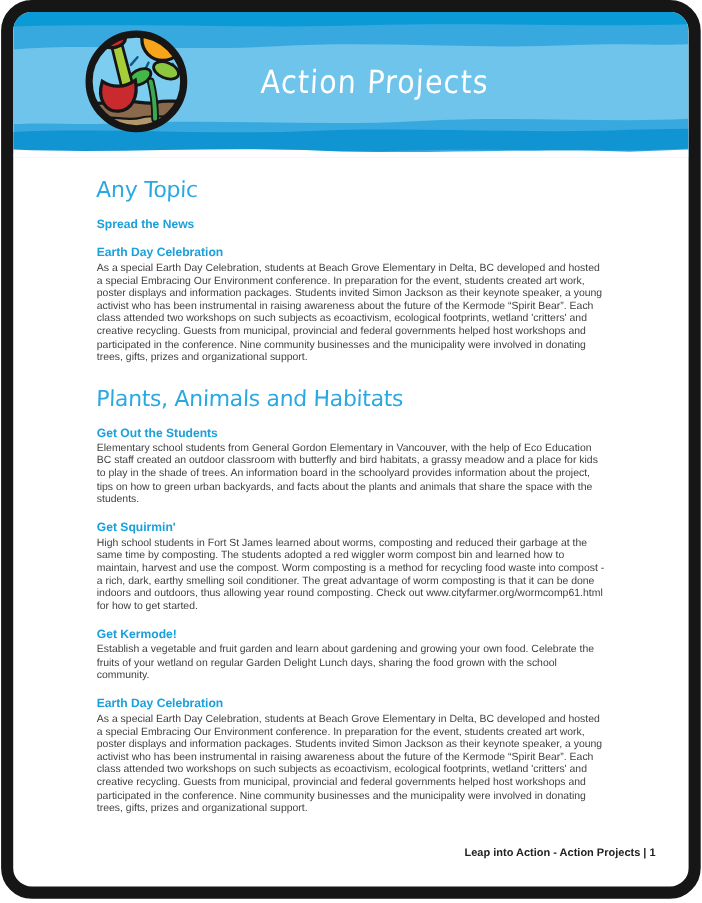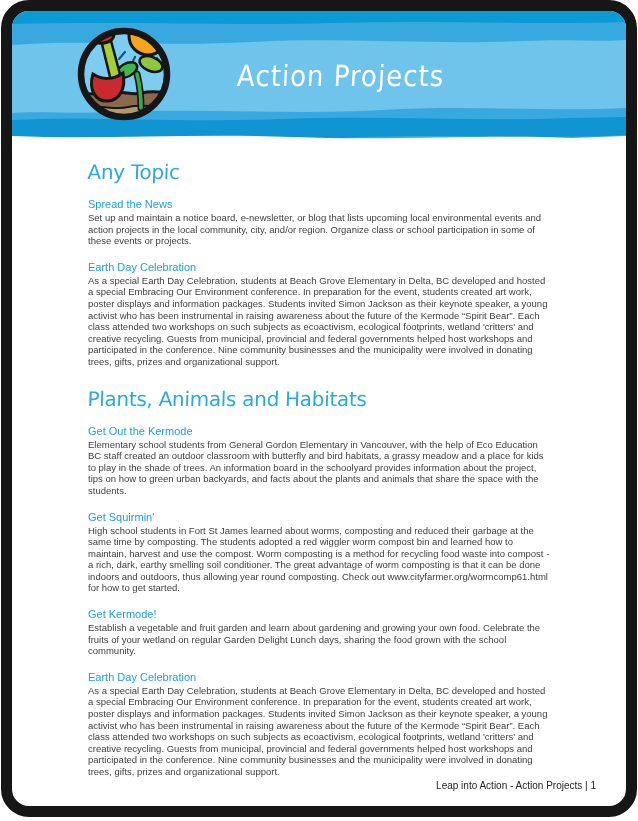--- a/index.html
+++ b/index.html
@@ -18,29 +18,29 @@
     white-space:nowrap;
   }
   .content{padding:7px 73px 0 76px;}
   .script-heading{
     font-family:"DejaVu Sans",sans-serif;font-weight:400;font-size:20px;
     color:#2aa9e1;margin:10px 0 4px 0;letter-spacing:-0.3px;
     transform:skewX(-2deg);transform-origin:left top;white-space:nowrap;
   }
   .script-heading.second{margin-top:19px;}
   .item h3{
-    font-size:11px;font-weight:400;color:#1ba0dc;margin:14px 0 2px 0;
+    font-size:11px;font-weight:700;color:#1ba0dc;margin:14px 0 2px 0;
   }
   .item p{
     font-size:9.5px;line-height:11.6px;color:#414042;margin:0 0 1px 0;
     text-align:left;
   }
   .footer{
-    position:absolute;right:30px;bottom:15px;
-    font-size:10px;font-weight:400;color:#262223;
+    position:absolute;right:30px;bottom:25px;
+    font-size:10px;font-weight:700;color:#262223;
   }
 </style>
 </head>
 <body>
 
 <div class="card">
 
   <div class="header">
     <svg class="waves" viewBox="0 0 614 132" preserveAspectRatio="none">
       <rect x="0" y="0" width="614" height="132" fill="#38a9de"></rect>
@@ -88,32 +88,31 @@
 
     <h1 class="title">Action Projects</h1>
   </div>
 
   <div class="content">
 
     <div class="script-heading">Any Topic</div>
 
     <div class="item">
       <h3>Spread the News</h3>
-      <p>Set up and maintain a notice board, e-newsletter, or blog that lists upcoming local environmental events and action projects in the local community, city, and/or region. Organize class or school participation in some of these events or projects.</p>
     </div>
 
     <div class="item">
       <h3>Earth Day Celebration</h3>
       <p>As a special Earth Day Celebration, students at Beach Grove Elementary in Delta, BC developed and hosted a special Embracing Our Environment conference. In preparation for the event, students created art work, poster displays and information packages. Students invited Simon Jackson as their keynote speaker, a young activist who has been instrumental in raising awareness about the future of the Kermode “Spirit Bear”. Each class attended two workshops on such subjects as ecoactivism, ecological footprints, wetland 'critters' and creative recycling. Guests from municipal, provincial and federal governments helped host workshops and participated in the conference. Nine community businesses and the municipality were involved in donating trees, gifts, prizes and organizational support.</p>
     </div>
 
     <div class="script-heading second">Plants, Animals and Habitats</div>
 
     <div class="item">
-      <h3>Get Out the Kermode</h3>
+      <h3>Get Out the Students</h3>
       <p>Elementary school students from General Gordon Elementary in Vancouver, with the help of Eco Education BC staff created an outdoor classroom with butterfly and bird habitats, a grassy meadow and a place for kids to play in the shade of trees. An information board in the schoolyard provides information about the project, tips on how to green urban backyards, and facts about the plants and animals that share the space with the students.</p>
     </div>
 
     <div class="item">
       <h3>Get Squirmin'</h3>
       <p>High school students in Fort St James learned about worms, composting and reduced their garbage at the same time by composting. The students adopted a red wiggler worm compost bin and learned how to maintain, harvest and use the compost. Worm composting is a method for recycling food waste into compost - a rich, dark, earthy smelling soil conditioner. The great advantage of worm composting is that it can be done indoors and outdoors, thus allowing year round composting. Check out www.cityfarmer.org/wormcomp61.html for how to get started.</p>
     </div>
 
     <div class="item">
       <h3>Get Kermode!</h3>

